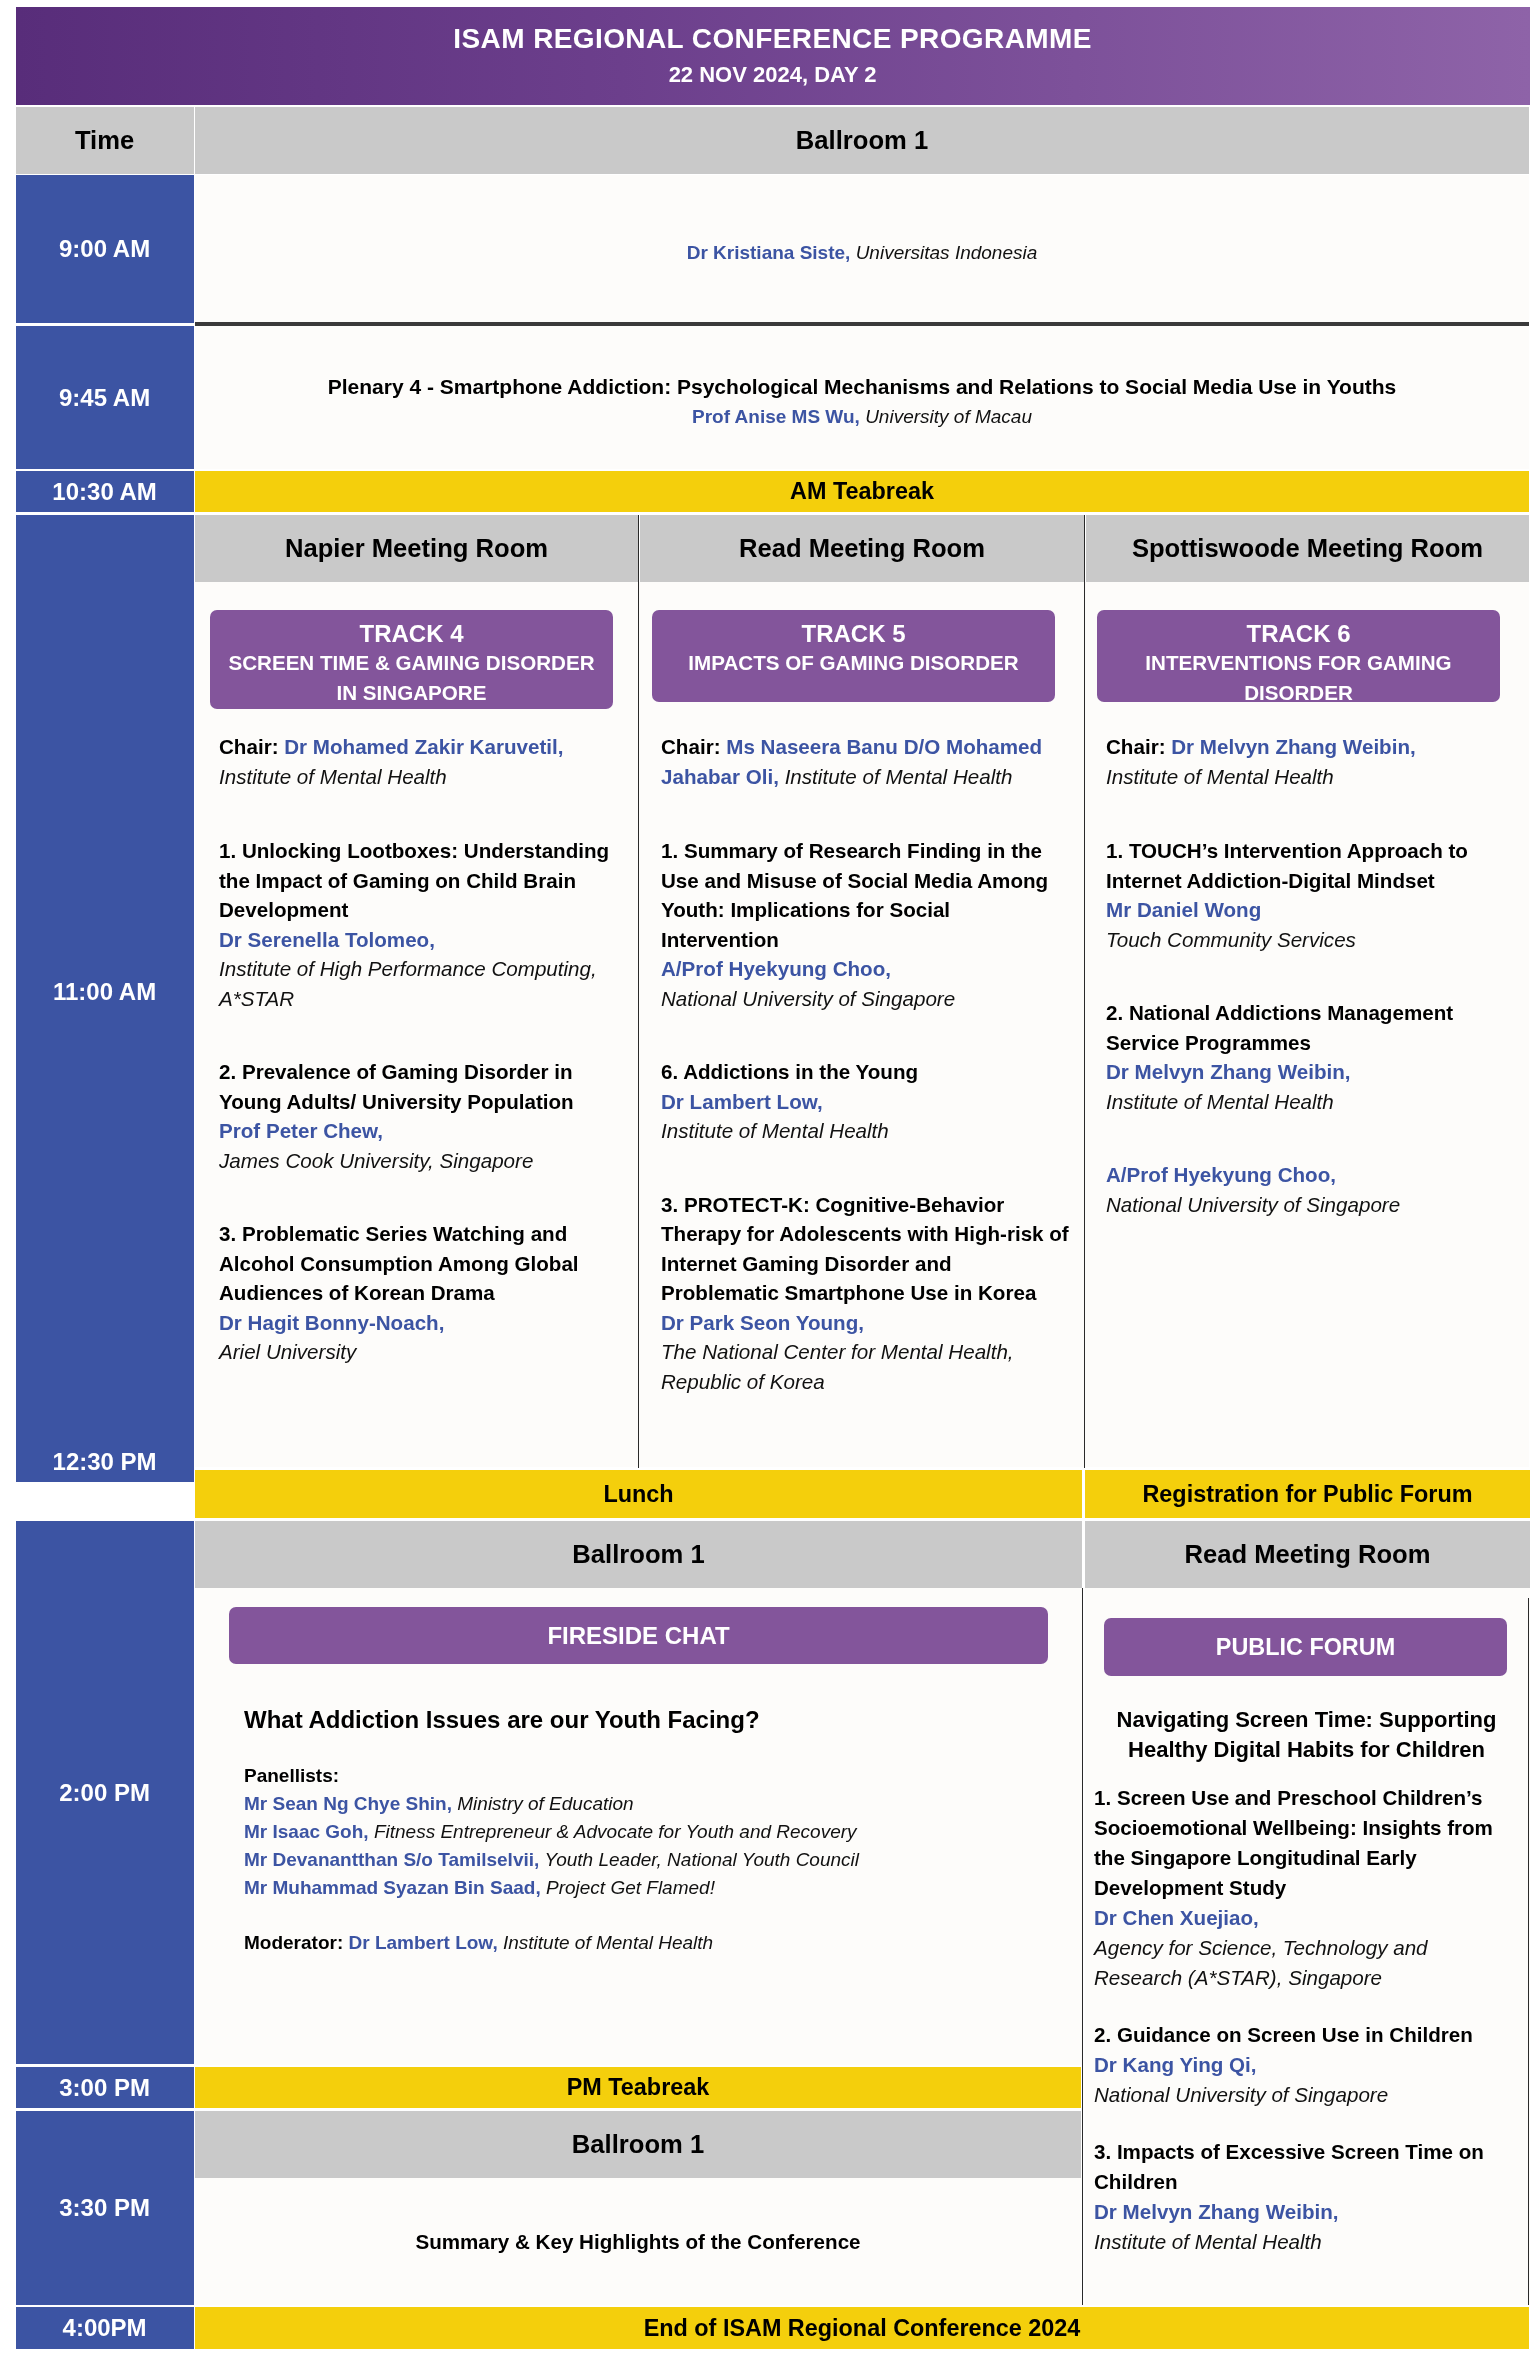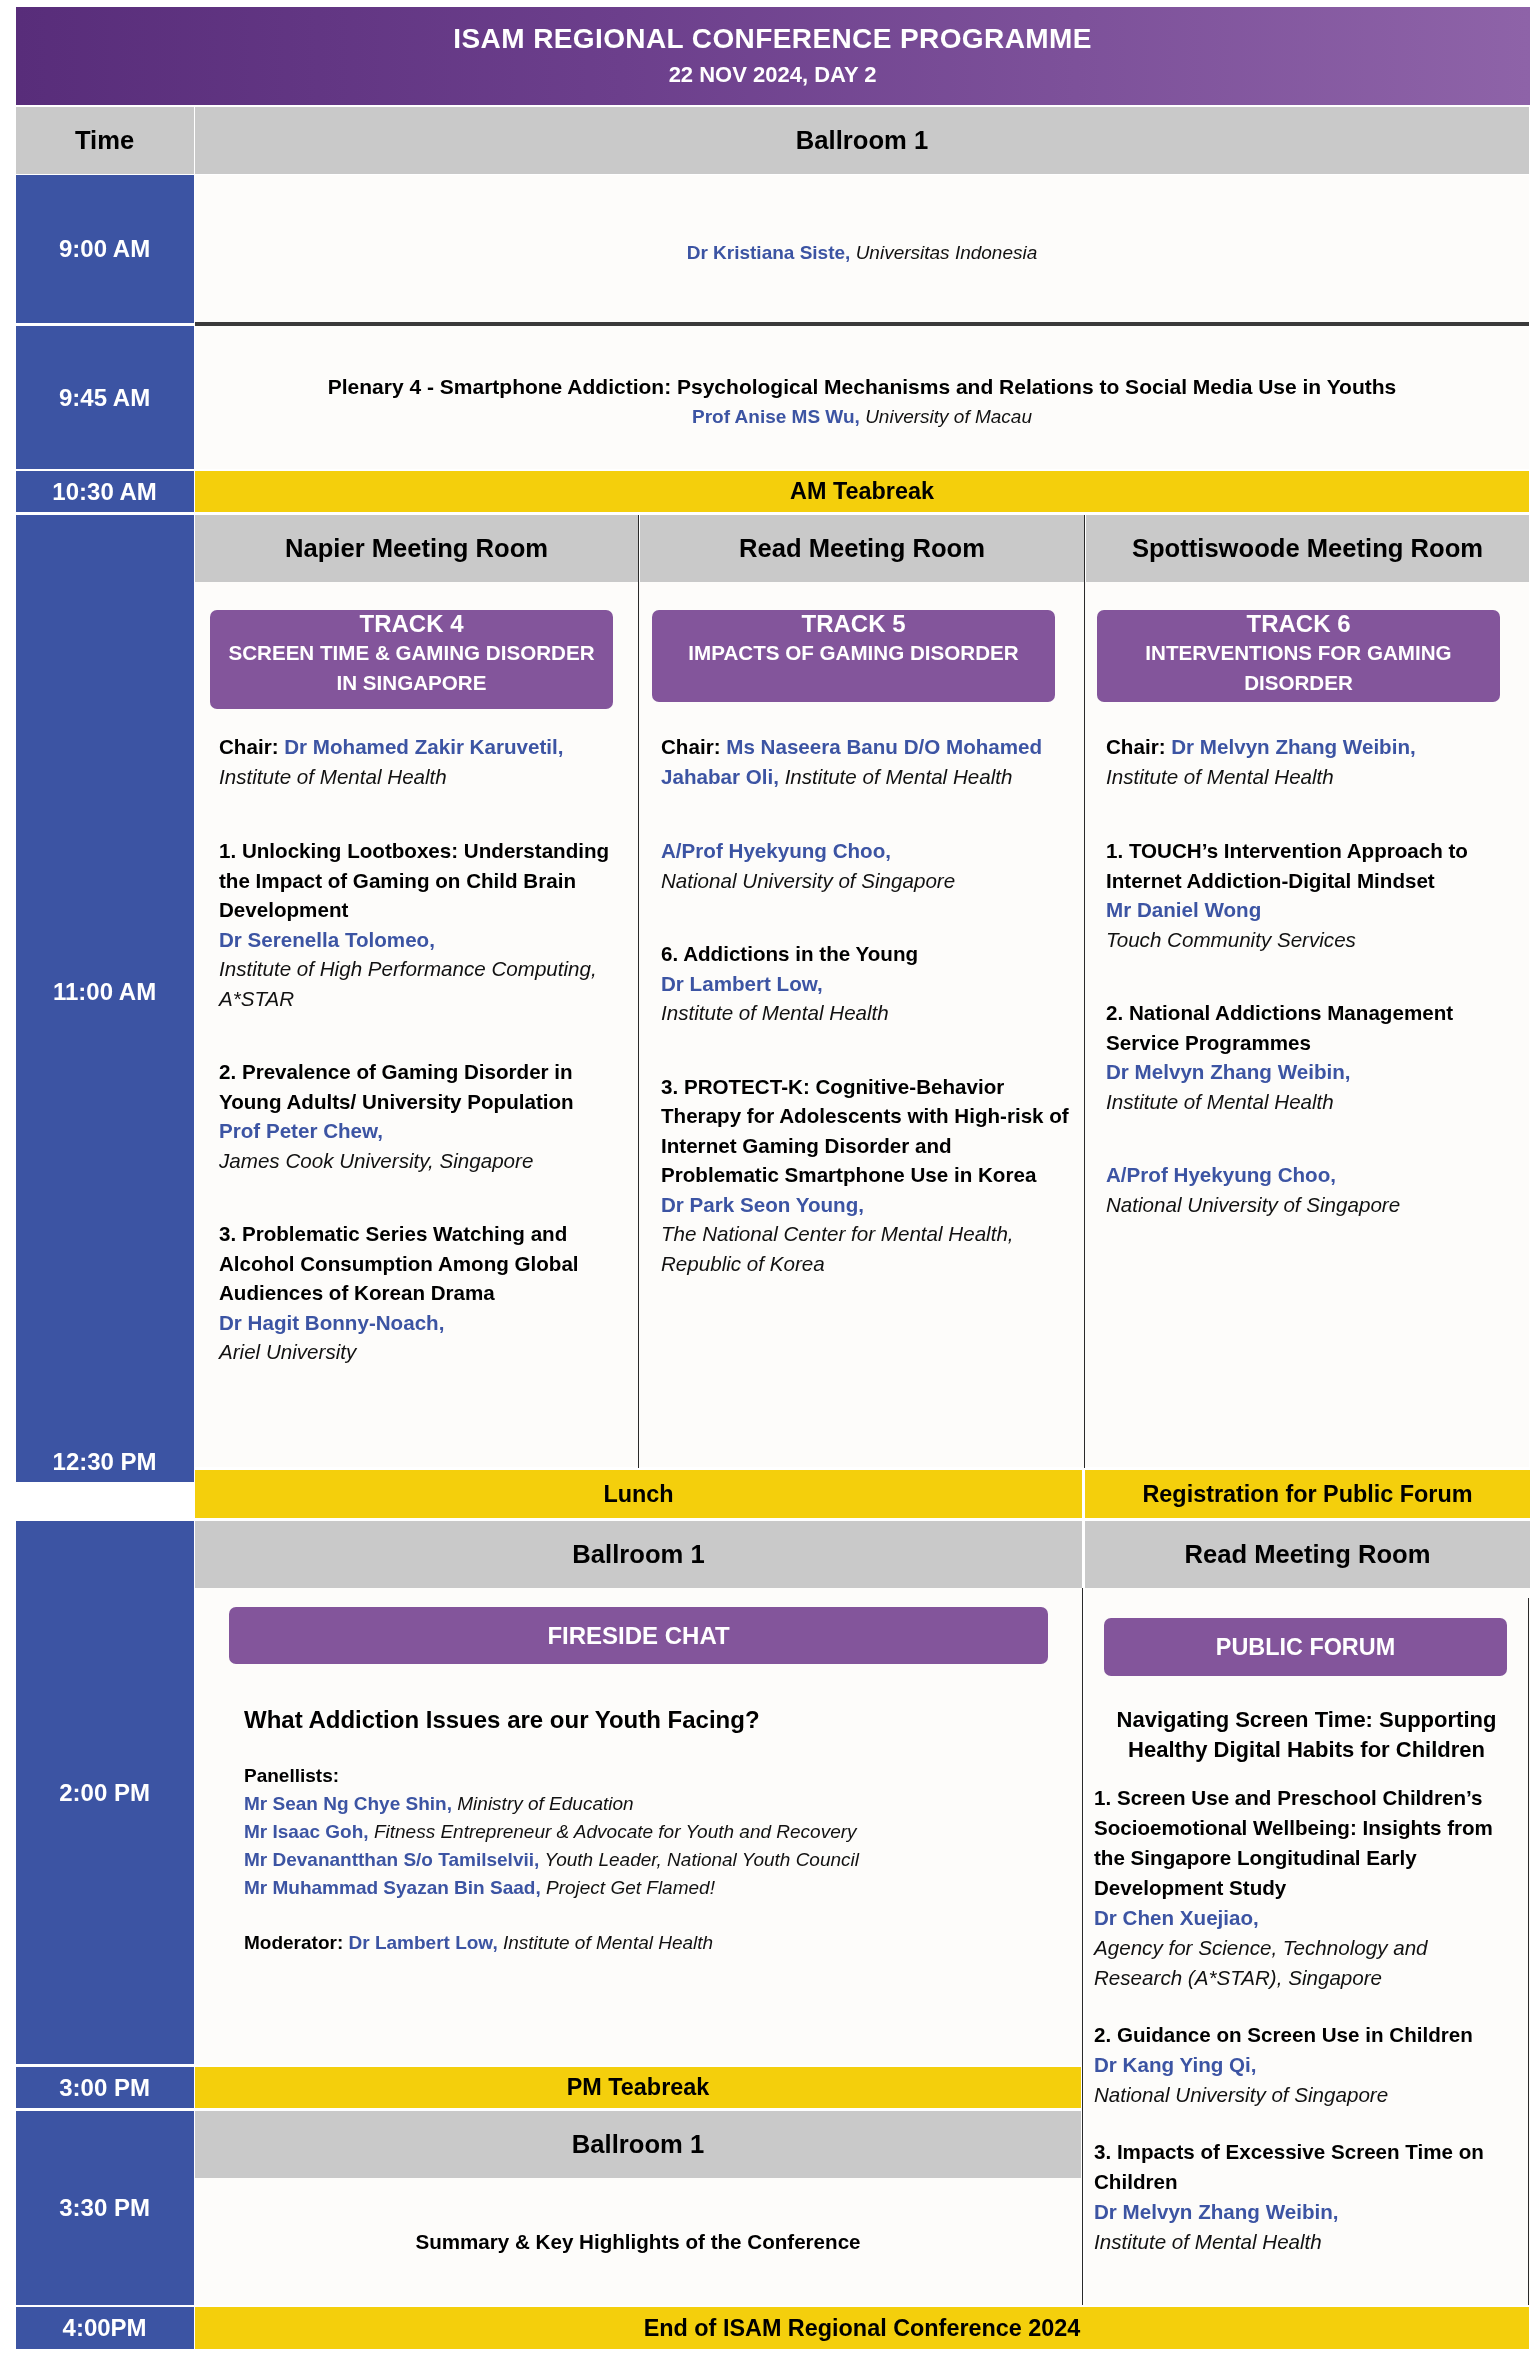--- a/index.html
+++ b/index.html
@@ -23,21 +23,21 @@
   .vline { background:#2a2a2a; width:1.4px; }
   .hline { background:#3a3a3a; height:3.6px; }
 
   .plenary { display:flex; flex-direction:column; align-items:center; justify-content:center; text-align:center; }
   .plenary .ptitle { font-weight:700; font-size:21px; }
   .plenary .pby { font-size:19px; margin-top:7px; }
   .name { color:#3c54a3; font-weight:700; }
   .aff { font-style:italic; font-weight:400; color:#111; }
 
   .track-box { background:#83559b; color:#fff; border-radius:7px; text-align:center; font-weight:700; }
-  .track-box .tn { font-size:24px; padding-top:0; }
+  .track-box .tn { font-size:24px; padding-top:10px; }
   .track-box .ts { font-size:20.6px; line-height:30px; padding:0 7px; }
 
   .talks { font-size:20.6px; line-height:29.5px; }
   .talks .chair { margin-bottom:45px; }
   .talks .talk { margin-bottom:44px; }
   .talks .ttl { font-weight:700; }
   .talks .label { font-weight:700; }
 
   .fs-q { font-weight:700; font-size:24px; }
   .fs-list { font-size:19px; line-height:28px; }
@@ -110,20 +110,21 @@
   <div class="tn">TRACK 5</div>
   <div class="ts">IMPACTS OF GAMING DISORDER</div>
 </div>
 <div class="abs talks" style="left:661px;top:732px;width:408px;">
   <div class="chair">
     <span class="label">Chair:</span>
     <span class="name">Ms Naseera Banu D/O Mohamed Jahabar Oli,</span>
     <span class="aff">Institute of Mental Health</span>
   </div>
   <div class="talk">
+    <div class="ttl">1. Summary of Research Finding in the Use and Misuse of Social Media Among Youth: Implications for Social Intervention</div>
     <div class="name">A/Prof Hyekyung Choo,</div>
     <div class="aff">National University of Singapore</div>
   </div>
   <div class="talk">
     <div class="ttl">6. Addictions in the Young</div>
     <div class="name">Dr Lambert Low,</div>
     <div class="aff">Institute of Mental Health</div>
   </div>
   <div class="talk">
     <div class="ttl">3. PROTECT-K: Cognitive-Behavior Therapy for Adolescents with High-risk of Internet Gaming Disorder and Problematic Smartphone Use in Korea</div>

